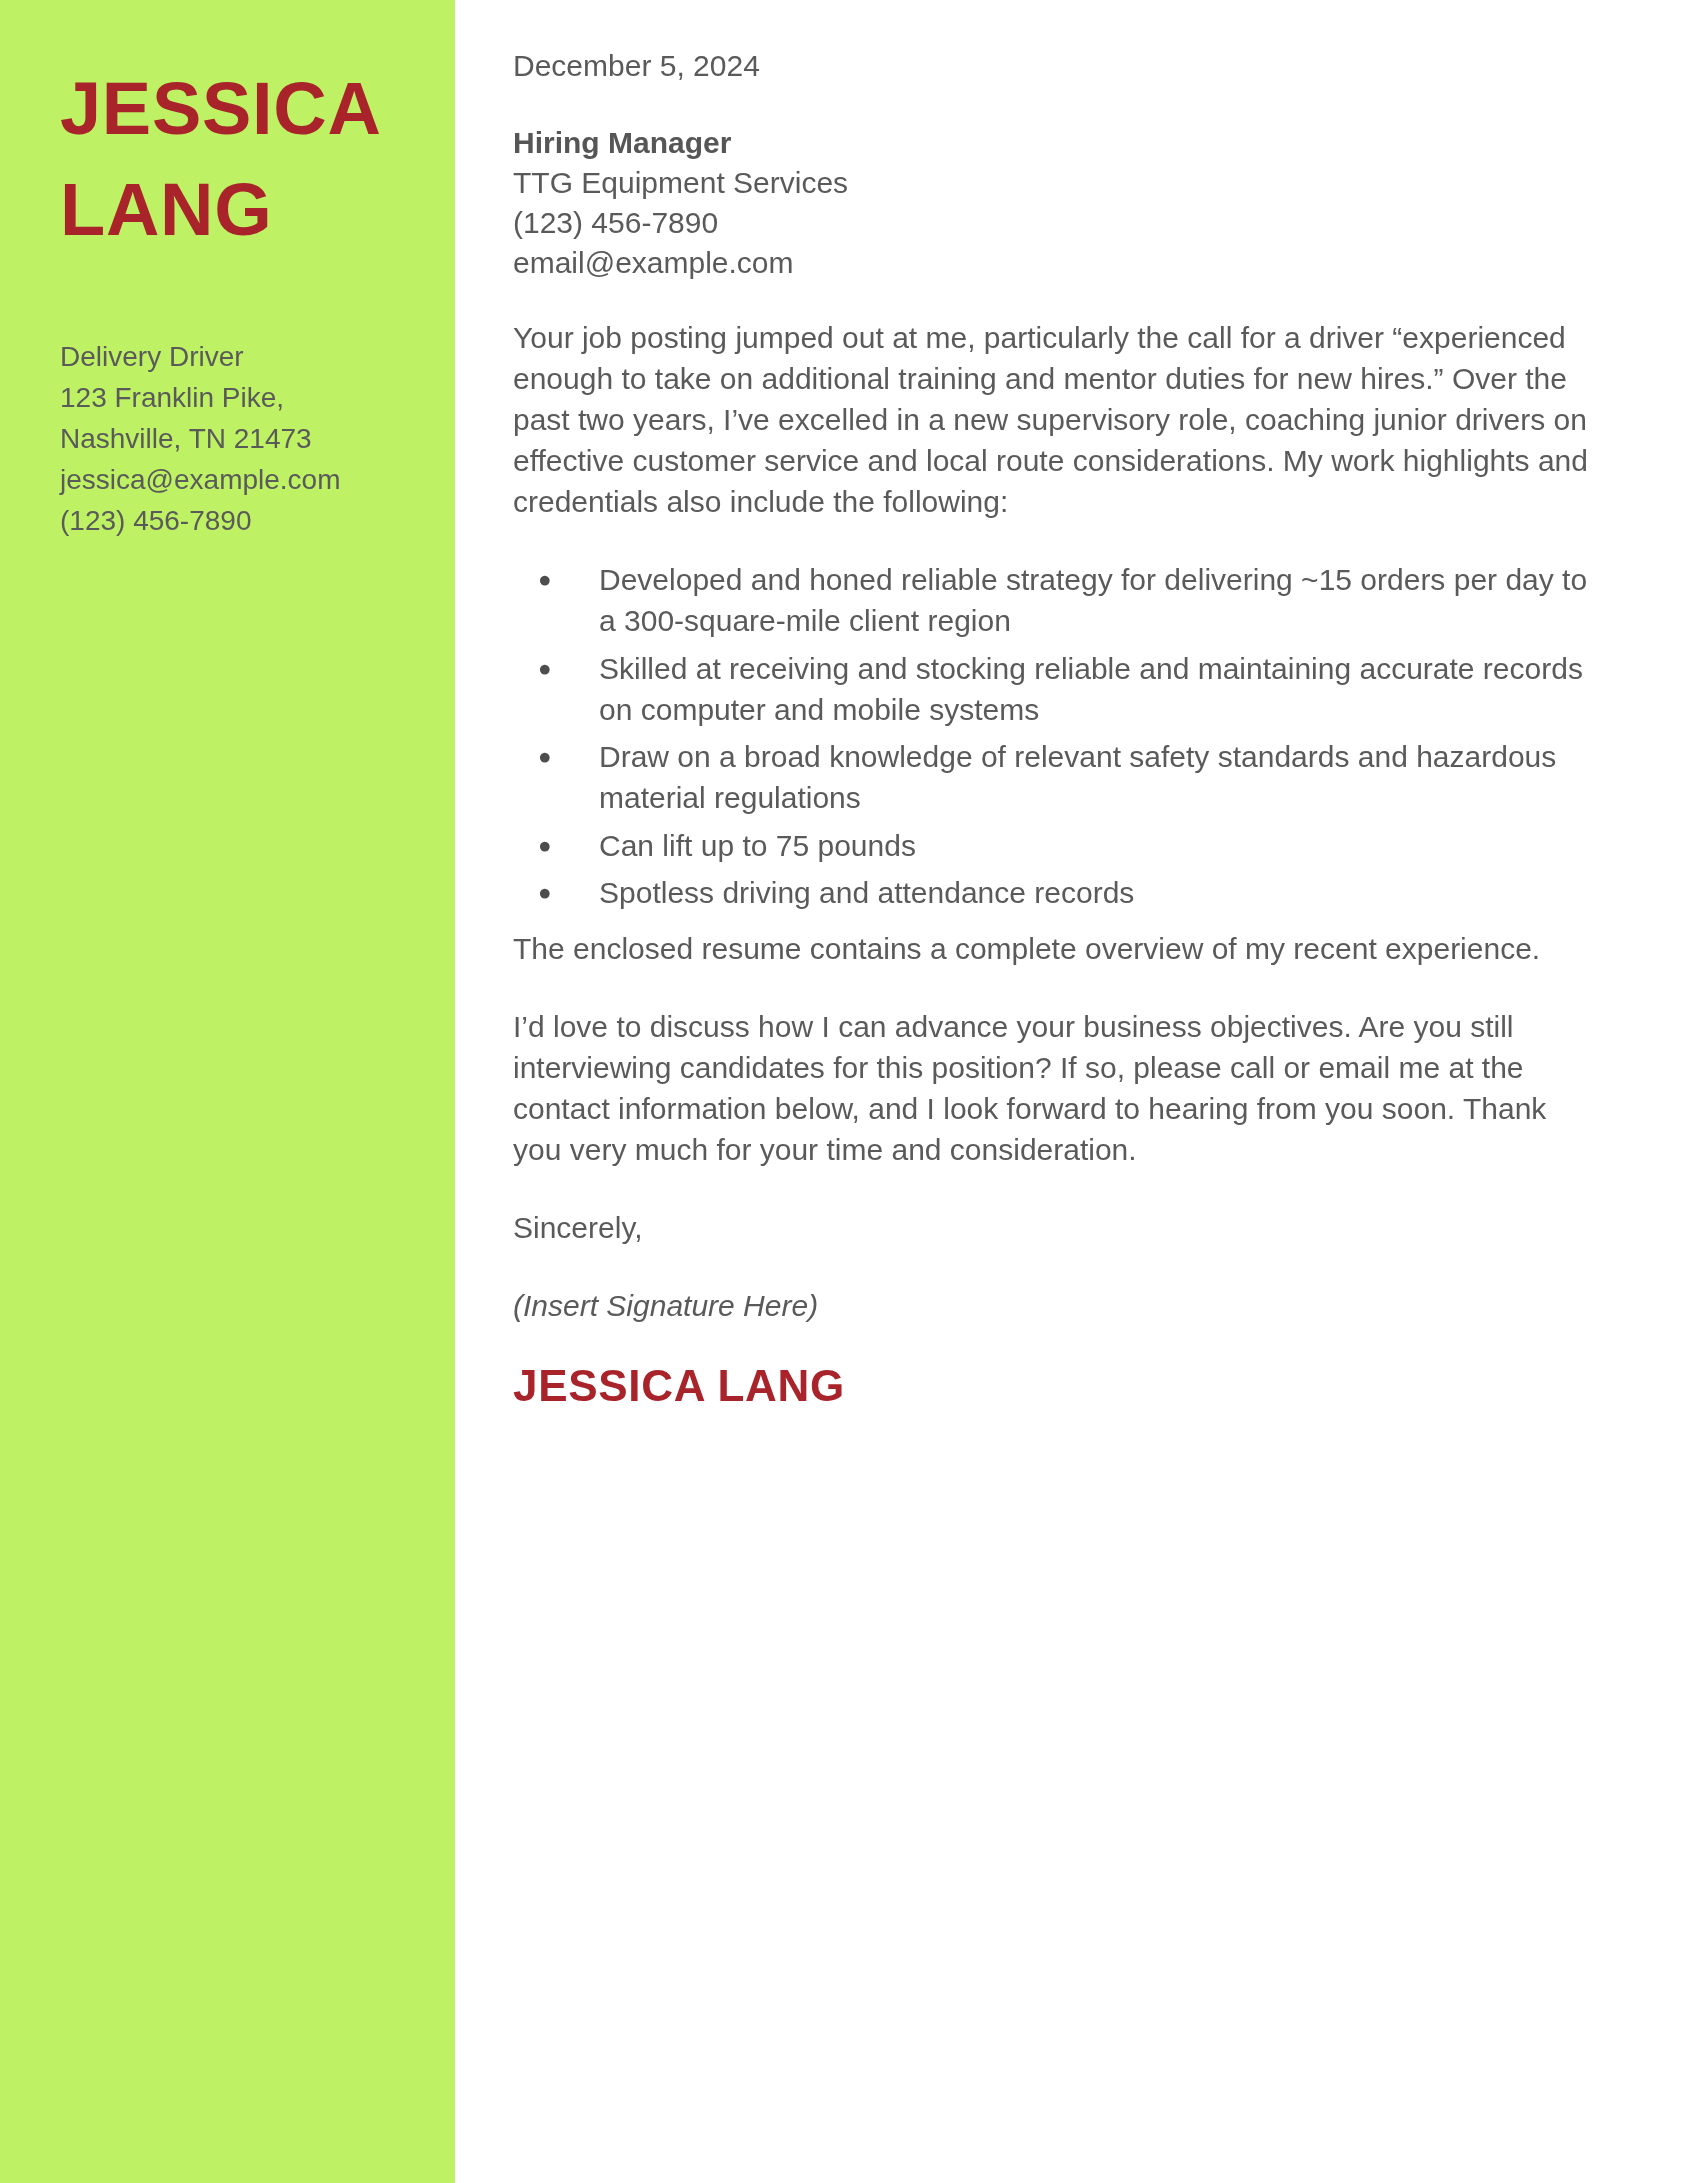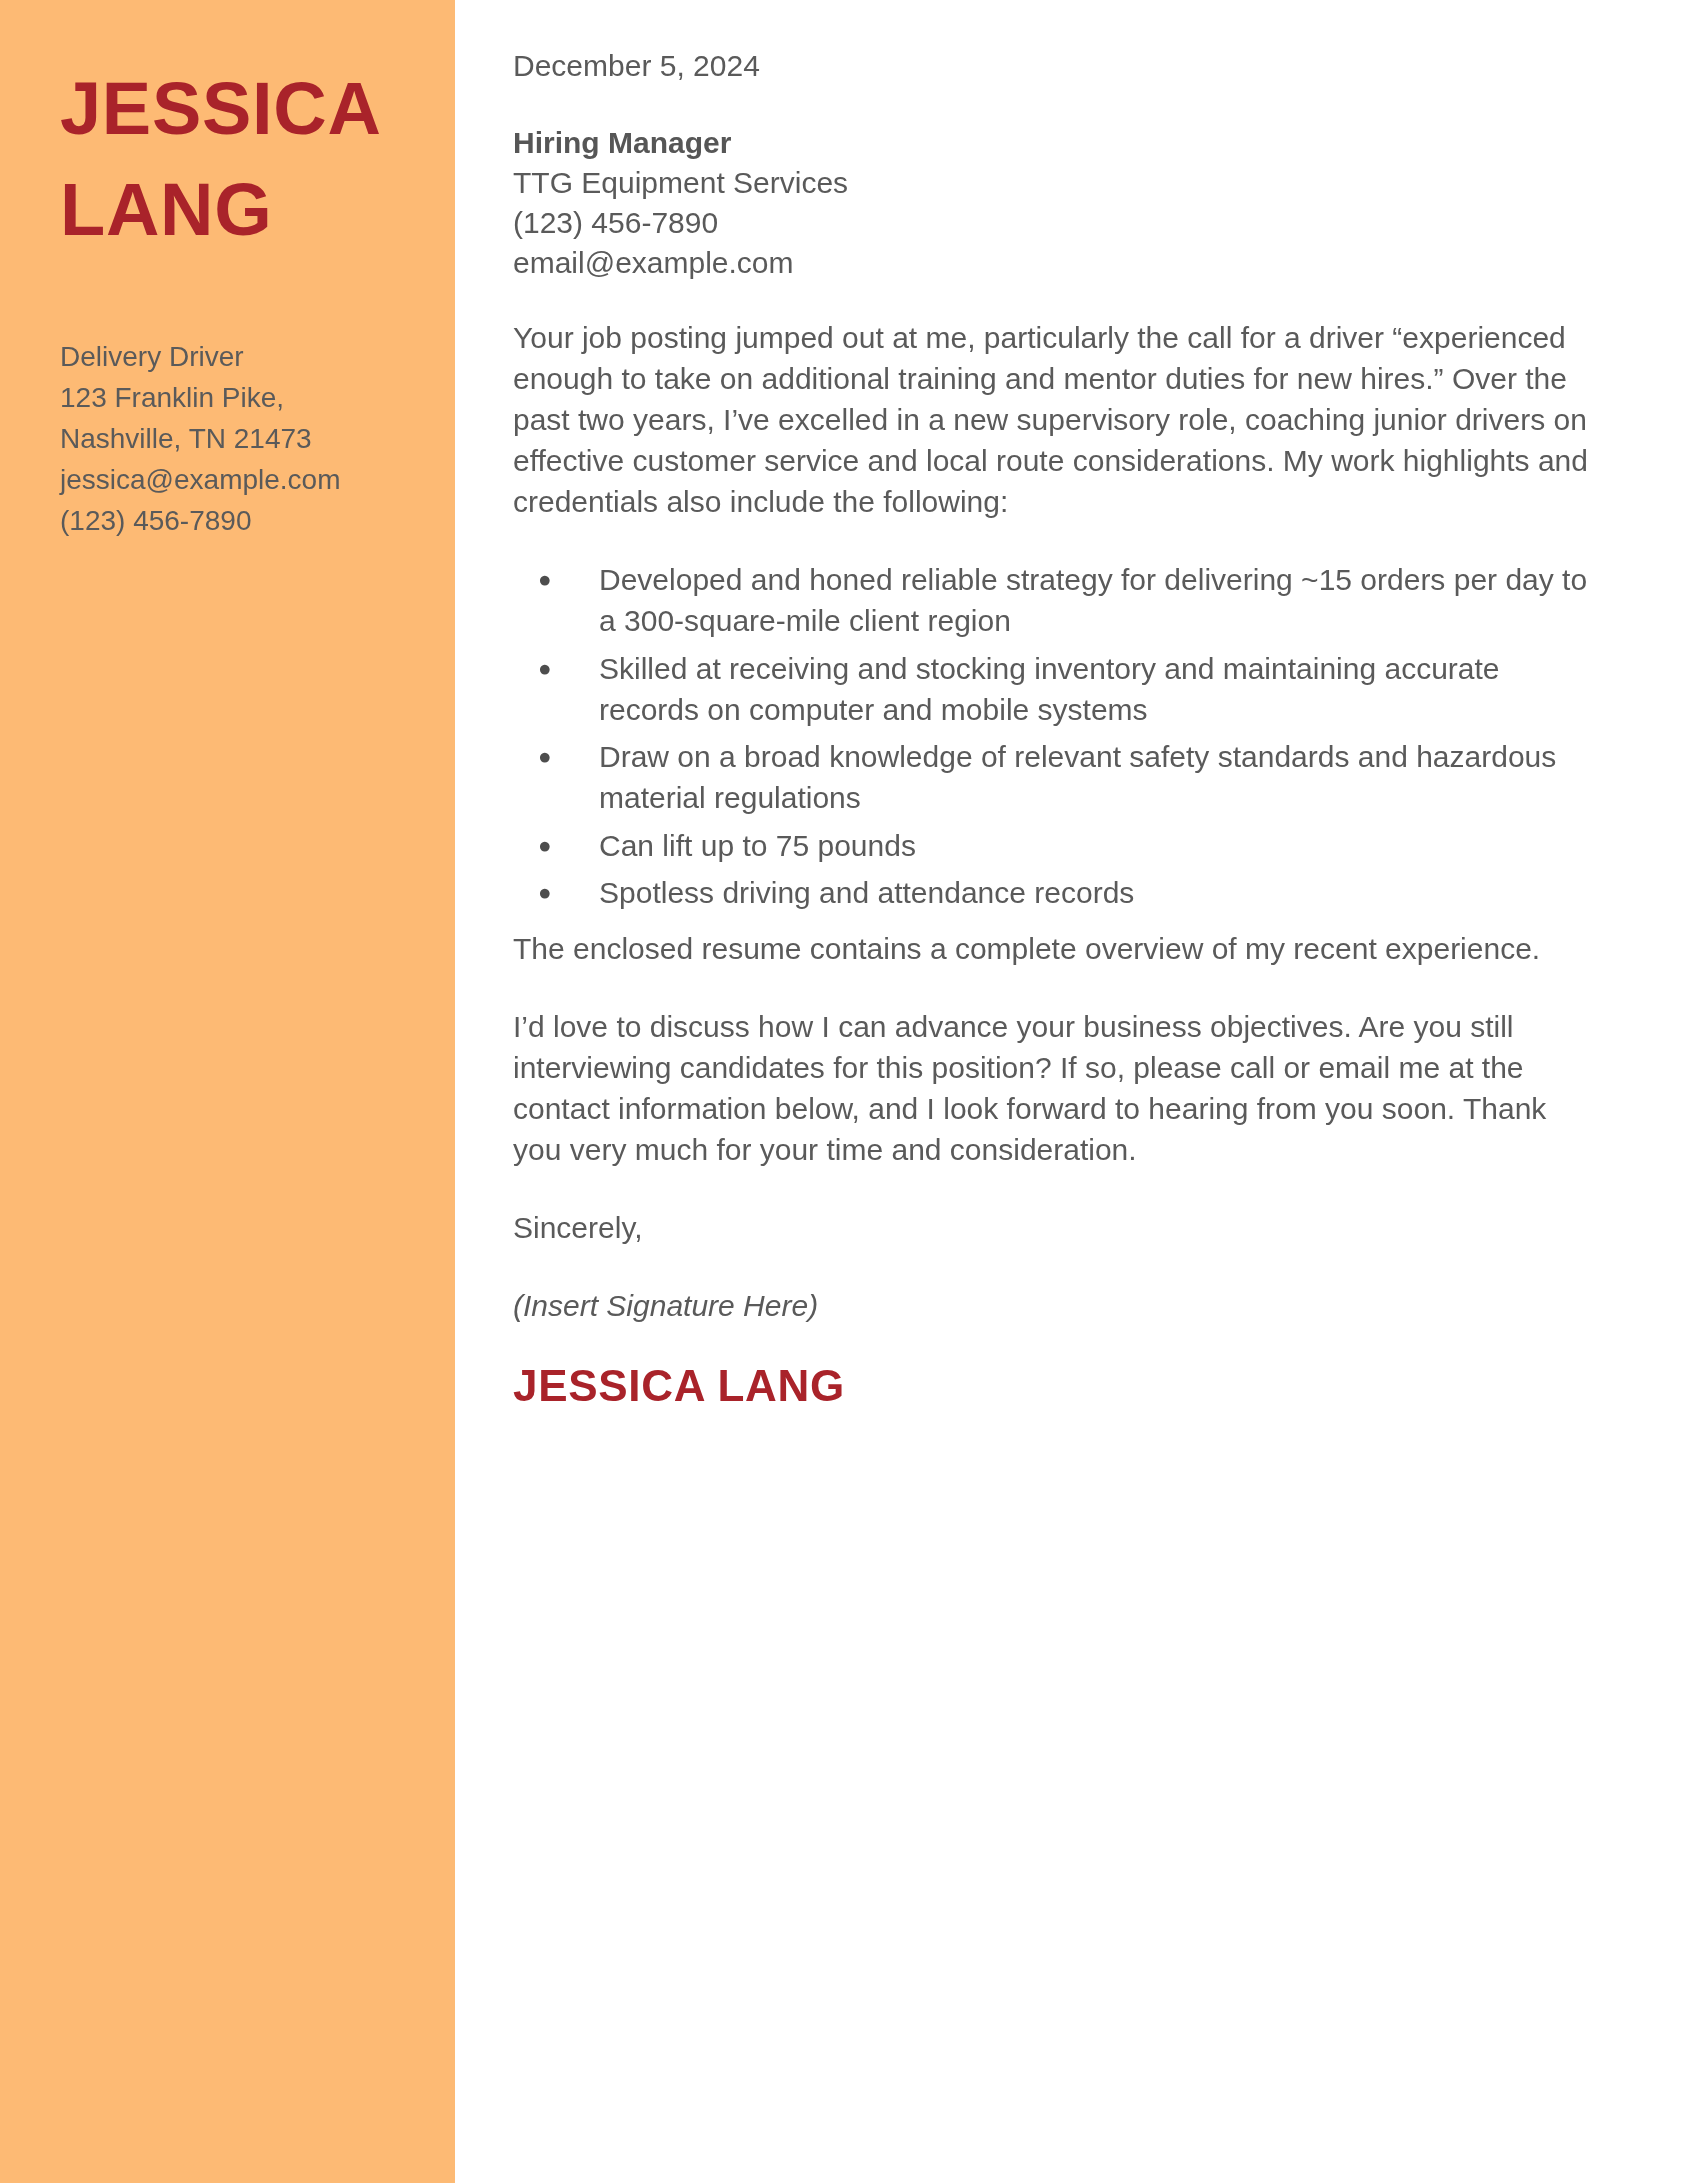--- a/index.html
+++ b/index.html
@@ -15,21 +15,21 @@
     display: flex;
     overflow: hidden;
     font-family: "Liberation Sans", sans-serif;
     color: #595959;
   }
   
   .sidebar {
     flex: 0 0 455px;
     width: 455px;
     height: 100%;
-    background: #fdba74;
+    background: #bef264;
     box-sizing: border-box;
     padding: 58px 36px 0 60px;
   }
   .name {
     margin: 0 0 76px 0;
     font-size: 74px;
     line-height: 101px;
     font-weight: bold;
     letter-spacing: 0.7px;
     color: #a9232a;
@@ -118,21 +118,21 @@
       <p>(123) 456-7890</p>
       <p>email@example.com</p>
     </div>
 
 
 
     <p>Your job posting jumped out at me, particularly the call for a driver “experienced enough to take on additional training and mentor duties for new hires.” Over the past two years, I’ve excelled in a new supervisory role, coaching junior drivers on effective customer service and local route considerations. My work highlights and credentials also include the following:</p>
 
     <ul class="highlights">
       <li>Developed and honed reliable strategy for delivering ~15 orders per day to a 300-square-mile client region</li>
-      <li>Skilled at receiving and stocking inventory and maintaining accurate records on computer and mobile systems</li>
+      <li>Skilled at receiving and stocking reliable and maintaining accurate records on computer and mobile systems</li>
       <li>Draw on a broad knowledge of relevant safety standards and hazardous material regulations</li>
       <li>Can lift up to 75 pounds</li>
       <li>Spotless driving and attendance records</li>
     </ul>
 
     <p>The enclosed resume contains a complete overview of my recent experience.</p>
 
     <p>I’d love to discuss how I can advance your business objectives. Are you still interviewing candidates for this position? If so, please call or email me at the contact information below, and I look forward to hearing from you soon. Thank you very much for your time and consideration.</p>
 
     <p class="closing">Sincerely,</p>

